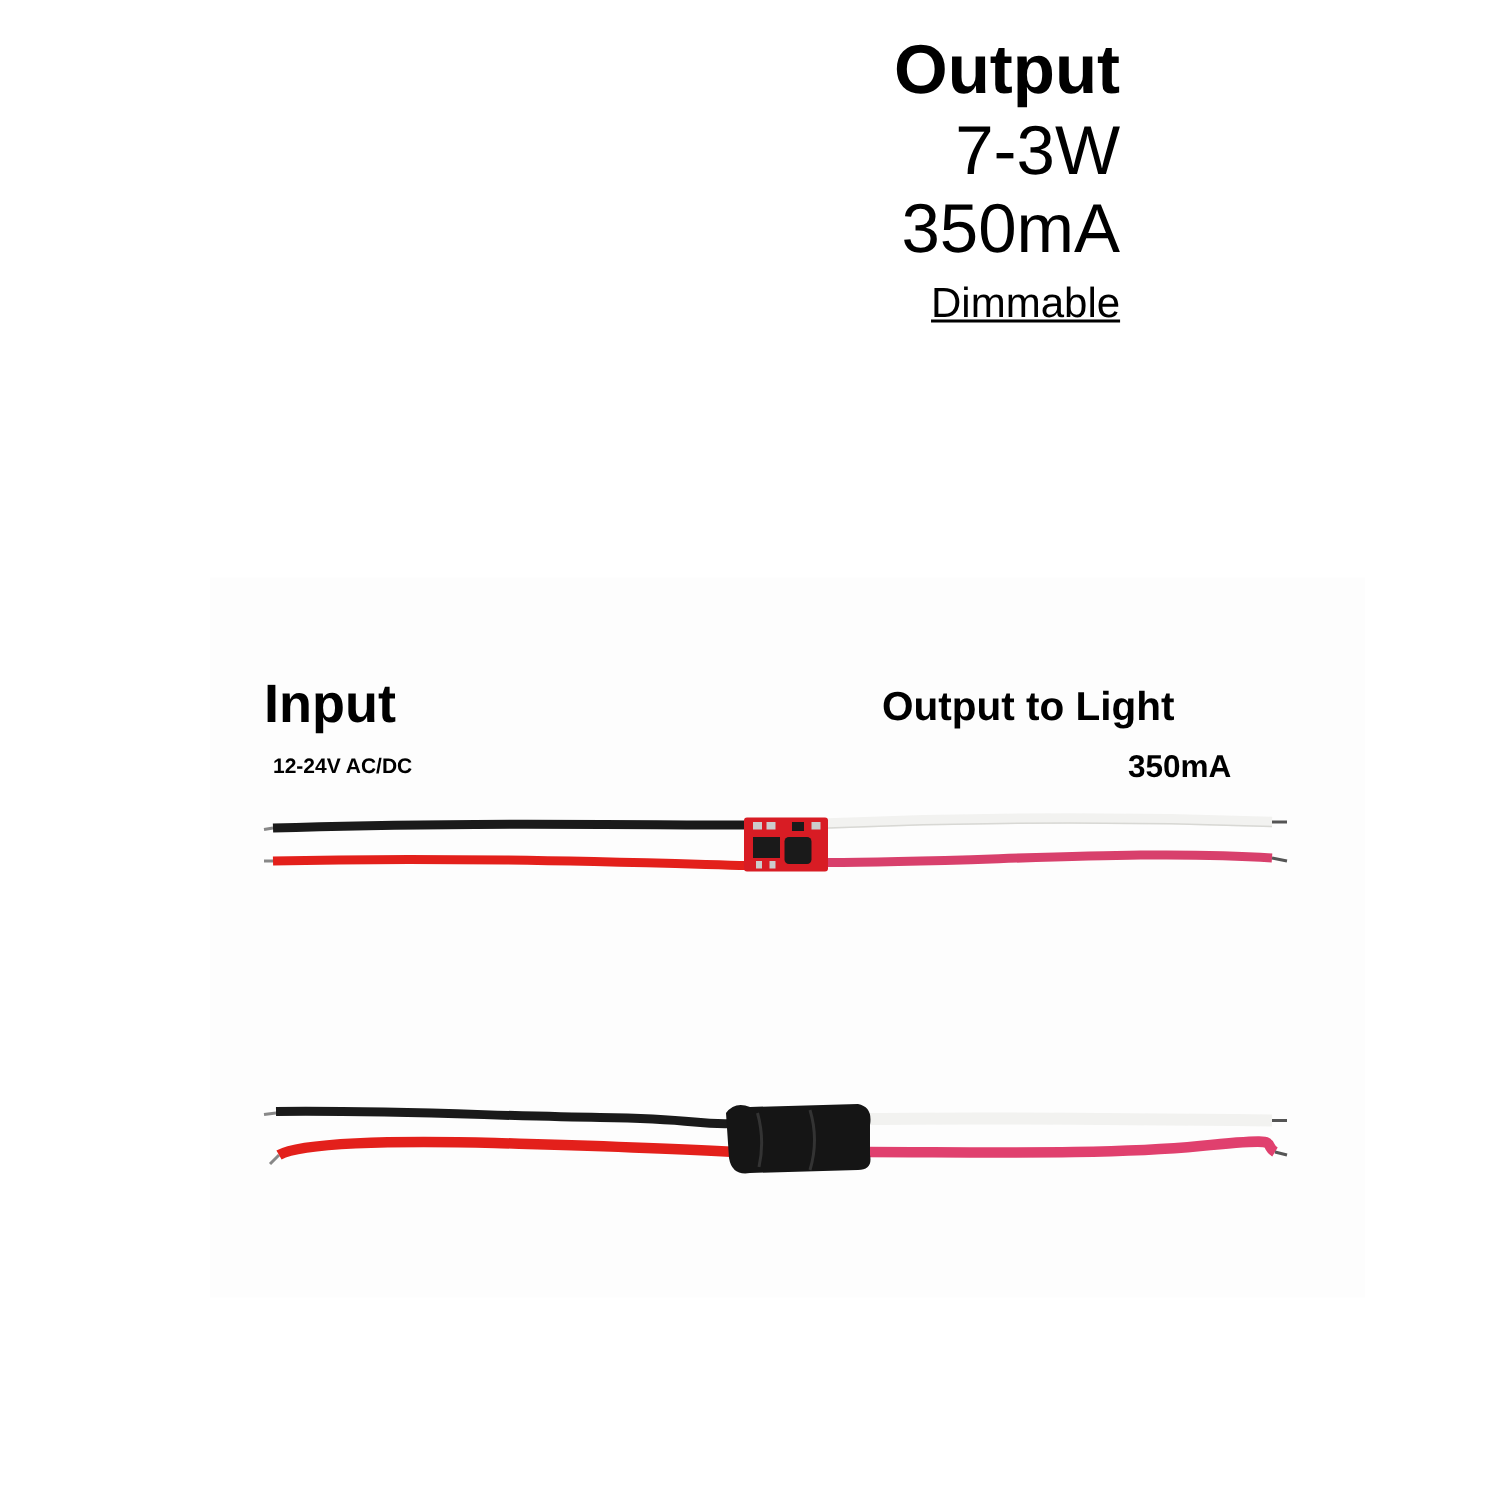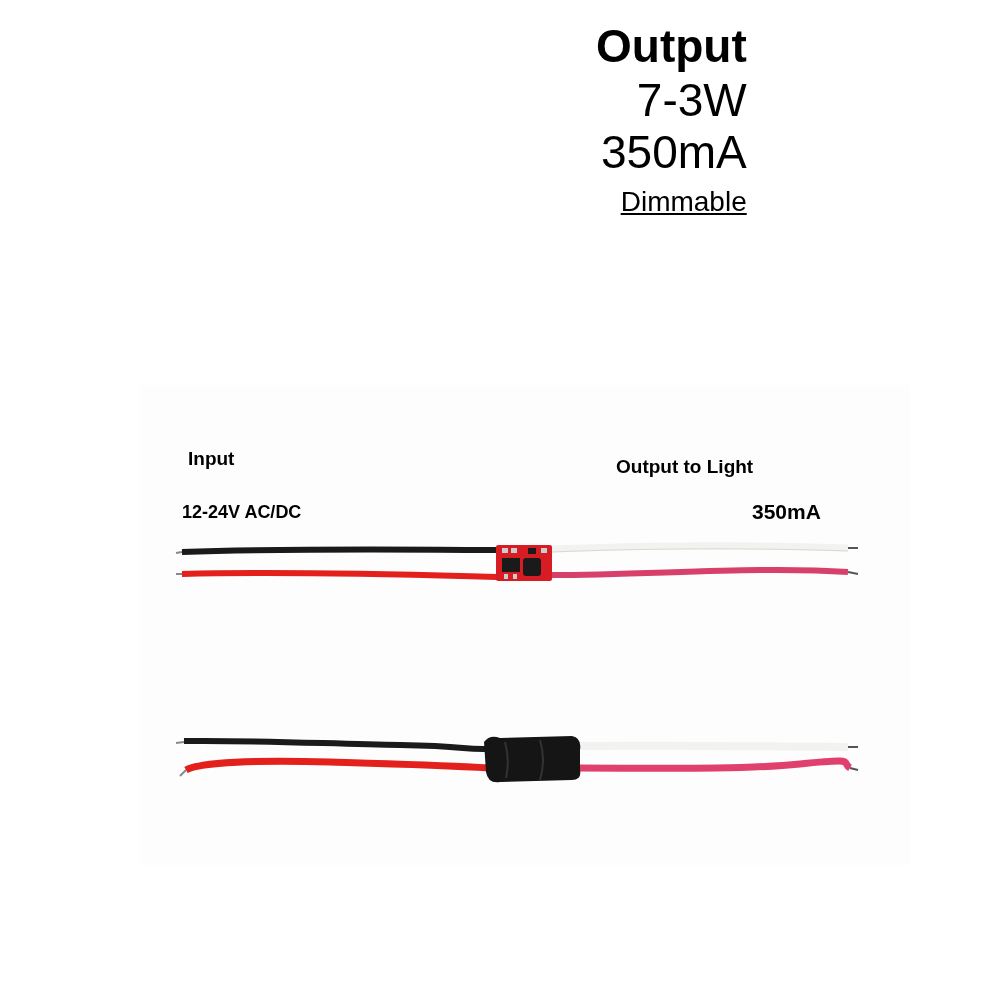--- a/index.html
+++ b/index.html
@@ -4,23 +4,23 @@
 <style>
   html, body { margin:0; padding:0; }
   body { width:1000px; height:1000px; background:#ffffff; position:relative; overflow:hidden;
          font-family:"Liberation Sans", sans-serif; color:#000; }
   .photo-bg { position:absolute; left:140px; top:385px; width:770px; height:480px; background:#fdfdfd; }
   .spec { position:absolute; left:596px; top:22px;text-align:right; }
   .spec .title { font-weight:bold; font-size:46px; line-height:48px; margin:0 0 4px 0; }
   .spec .line { font-size:46px; line-height:52px; }
   .spec .line.small { font-size:28px; line-height:48px; margin-left:4px;text-decoration:underline; }
   .label { position:absolute; font-weight:bold; }
-  .lbl-input { left:188px; top:448px; font-size:19px; }
-  .lbl-input-v { left:182px; top:502px; font-size:18px; }
-  .lbl-out { left:616px; top:456px; font-size:19px; }
+  .lbl-input { left:176px; top:448px; font-size:36px; }
+  .lbl-input-v { left:182px; top:502px; font-size:14px; }
+  .lbl-out { left:588px; top:456px; font-size:27px; }
   .lbl-out-ma { left:752px; top:500px; font-size:21px; }
   svg { position:absolute; left:0; top:0; }
 </style>
 </head>
 <body>
 
 <div class="photo-bg"></div>
 
 <div class="spec">
   <div class="title">Output</div>

